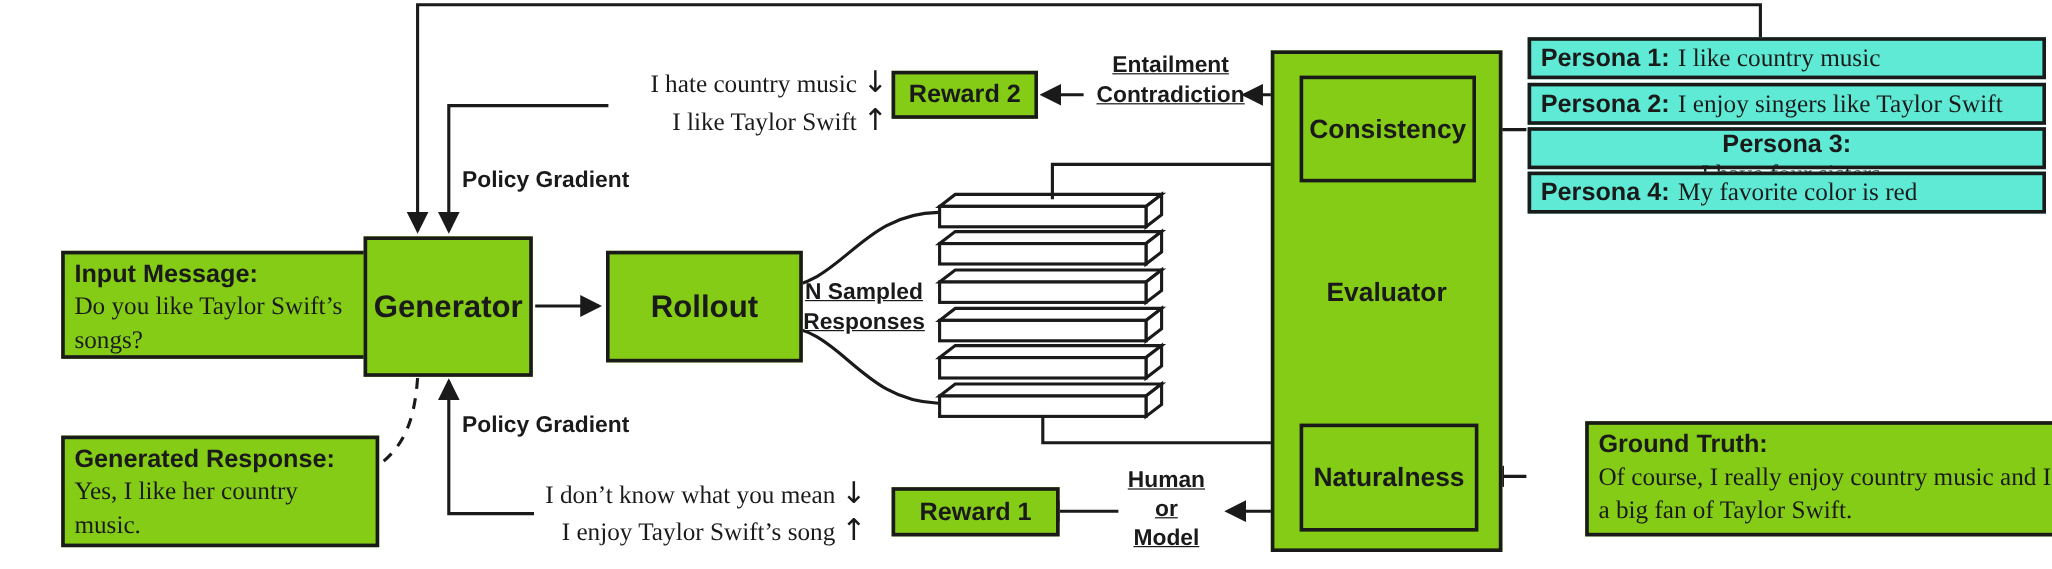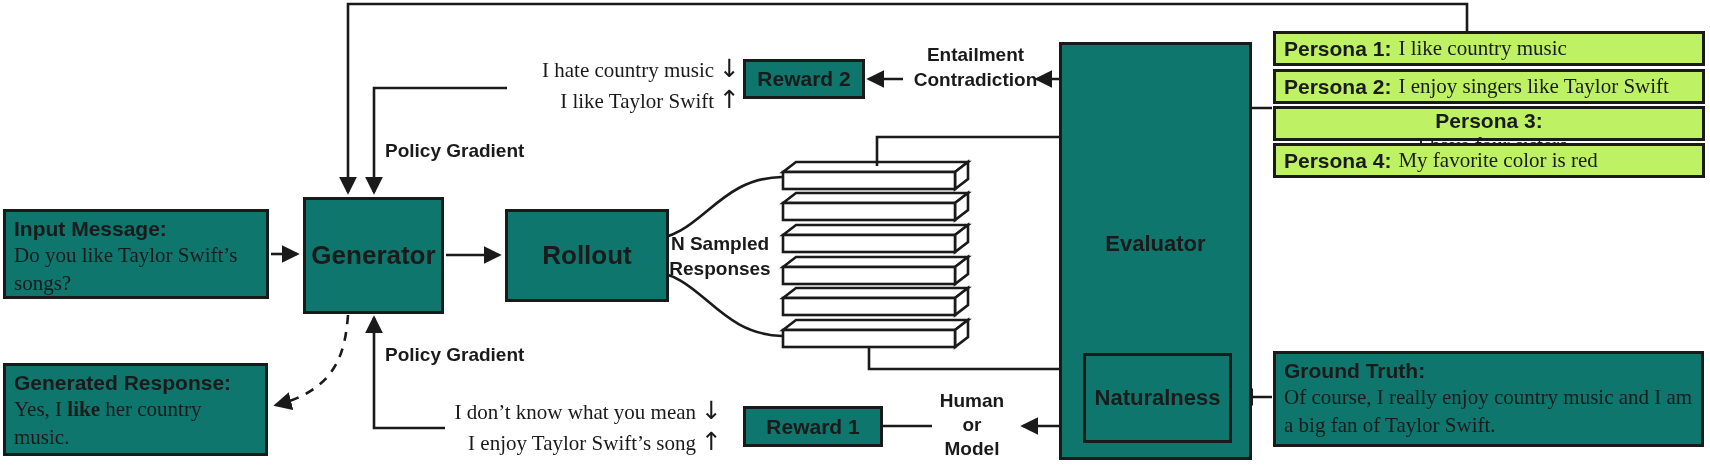--- a/index.html
+++ b/index.html
@@ -1,33 +1,33 @@
 <!DOCTYPE html>
 <html><head>
 <meta charset="utf-8">
 <style>
   html,body{margin:0;padding:0;background:#ffffff;}
   .canvas{position:relative;width:1710px;height:474px;background:#ffffff;overflow:hidden;
           font-family:"Liberation Sans",sans-serif;color:#1a1a1a;}
   .canvas svg{position:absolute;left:0;top:0;}
-  .box{position:absolute;box-sizing:border-box;border:3px solid #1a1a1a;background:#0f766e;}
+  .box{position:absolute;box-sizing:border-box;border:3px solid #1a1a1a;background:#84cc16;}
   .centered{display:flex;align-items:center;justify-content:center;text-align:center;}
   .biglabel{font-weight:700;font-size:26px;letter-spacing:0px;}
   .midlabel{font-weight:700;font-size:22px;}
   .rewlabel{font-weight:700;font-size:21px;}
-  .textbox{padding:3px 8px;}
+  .textbox{padding:3px 8px;margin-left:48px;}
   .tb-title{font-family:"Liberation Sans",sans-serif;font-weight:700;font-size:21px;line-height:1.3;}
   .tb-body{font-family:"Liberation Serif",serif;font-size:21px;line-height:1.3;}
-  .gr-bold{font-weight:700;}
-  .persona{position:absolute;box-sizing:border-box;border:3px solid #1a1a1a;background:#bef264;
+  .gr-bold{font-weight:400;}
+  .persona{position:absolute;box-sizing:border-box;border:3px solid #1a1a1a;background:#5eead4;
            left:1273px;width:432px;height:35px;padding:0 8px;display:flex;align-items:center;white-space:nowrap;}
   .persona .plabel{font-weight:700;font-size:21px;}
   .persona .ptext{font-family:"Liberation Serif",serif;font-size:21px;margin-left:7px;}
   .ann{position:absolute;font-weight:700;font-size:19px;}
-  .ann-center{text-align:center;}
+  .ann-center{text-align:center;text-decoration:underline;}
   .ex{position:absolute;font-family:"Liberation Serif",serif;font-size:21px;text-align:right;white-space:nowrap;}
   .ex .dirarrow{font-size:25px;font-family:"DejaVu Sans",sans-serif;margin-left:5px;}
   .evallabel{position:absolute;left:0;top:186px;width:100%;text-align:center;font-weight:700;font-size:22px;}
 </style>
 </head>
 <body>
 
 <div class="canvas">
 
   <svg width="1710" height="474" viewBox="0 0 1710 474">
@@ -120,20 +120,23 @@
   <div class="box centered" style="left:743px;top:59px;width:122px;height:40px;">
     <span class="rewlabel">Reward 2</span>
   </div>
   <div class="box centered" style="left:743px;top:406px;width:140px;height:41px;">
     <span class="rewlabel">Reward 1</span>
   </div>
 
   <div class="box" style="left:1059px;top:42px;width:193px;height:418px;">
     <div class="evallabel">Evaluator</div>
   </div>
+  <div class="box centered" style="left:1083px;top:63px;width:147px;height:89px;">
+    <span class="midlabel">Consistency</span>
+  </div>
   <div class="box centered" style="left:1083px;top:353px;width:149px;height:90px;">
     <span class="midlabel">Naturalness</span>
   </div>
 
   <div class="persona" style="top:31px;">
     <span class="plabel">Persona 1:</span>
     <span class="ptext">I like country music</span>
   </div>
   <div class="persona" style="top:69px;">
     <span class="plabel">Persona 2:</span>

